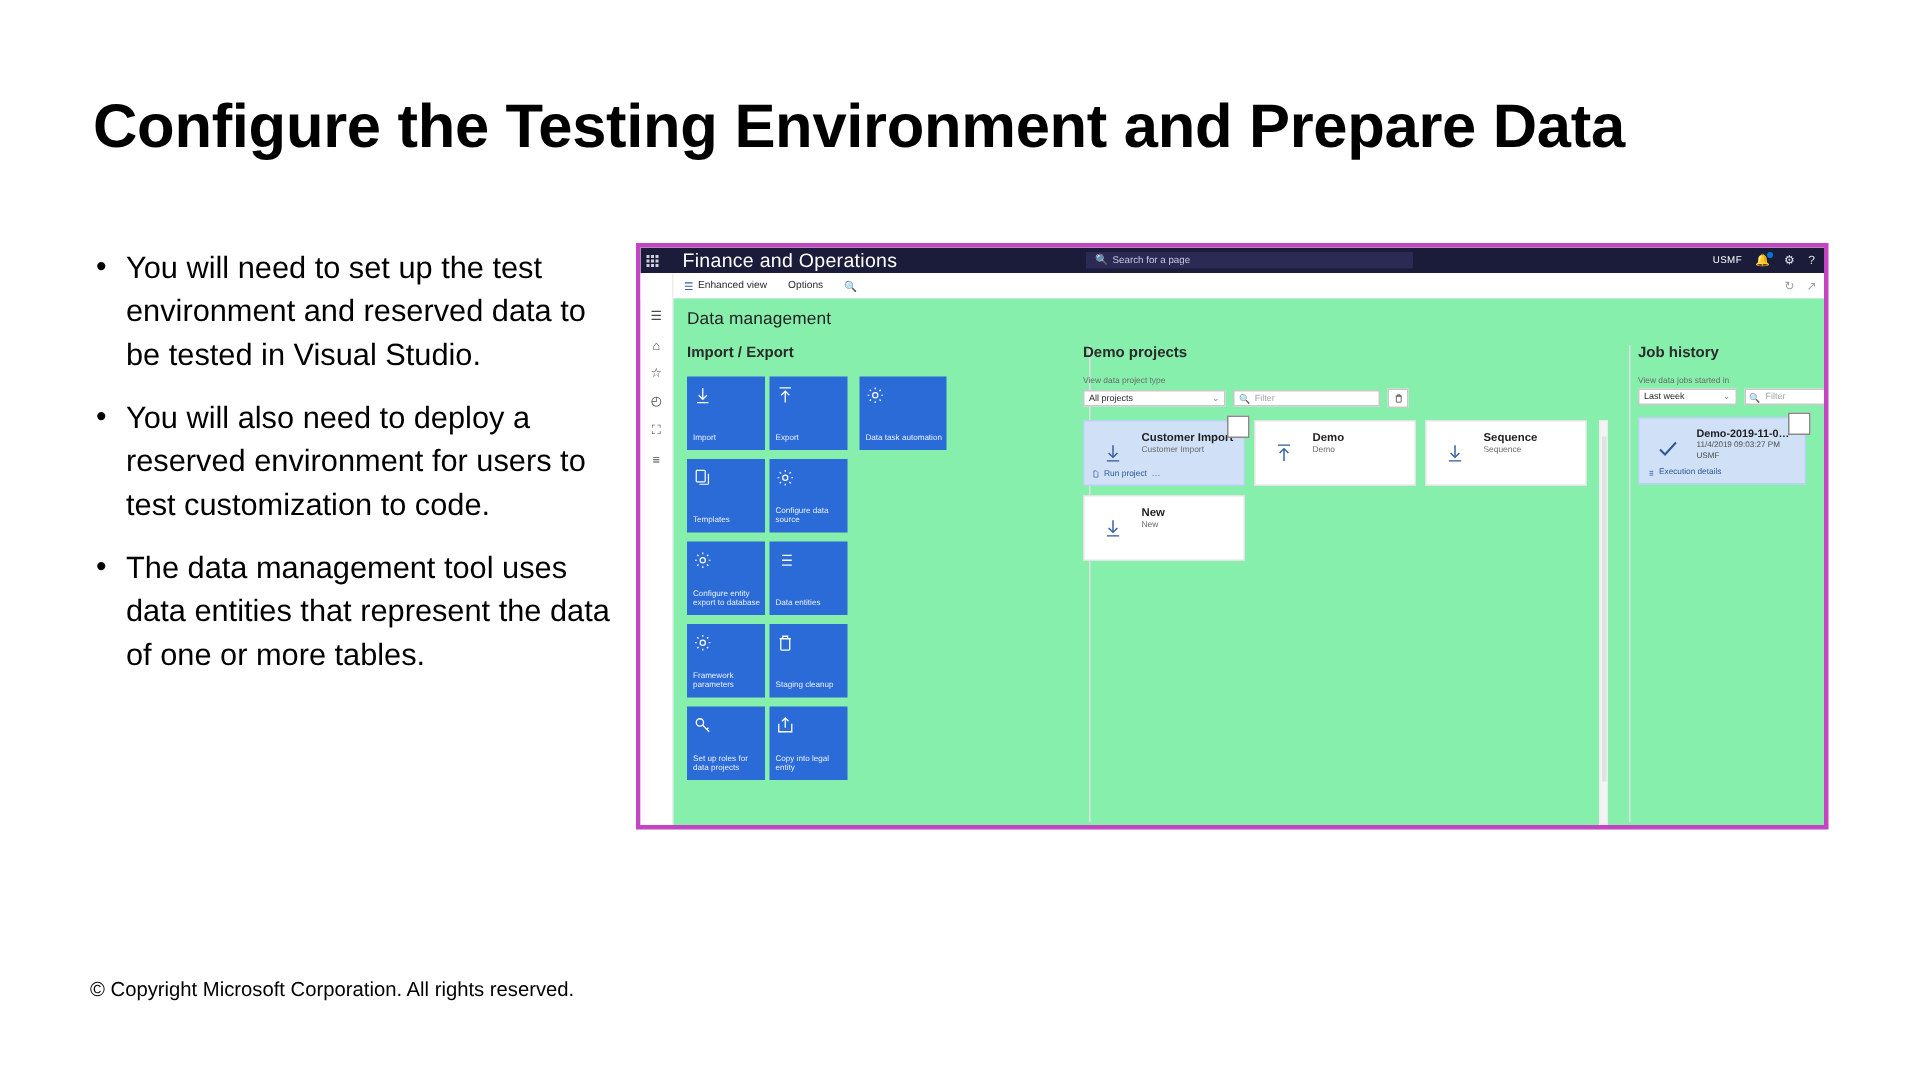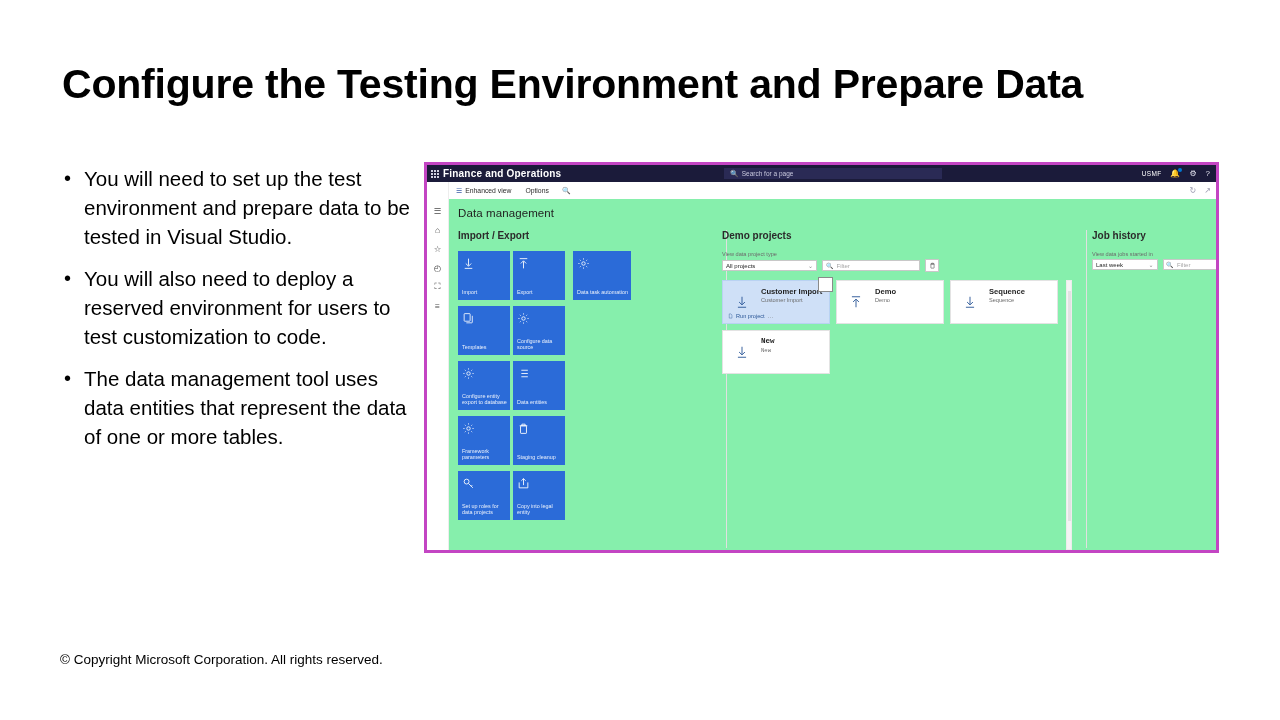--- a/index.html
+++ b/index.html
@@ -43,21 +43,21 @@
     position:absolute;left:0;top:0;width:789px;height:17px;
     background:#1b1b3a;display:flex;align-items:center;
   }
   .waffle{
     width:16px;display:flex;justify-content:center;align-items:center;
     color:#cfcfe0;font-size:8px;line-height:8px;
   }
   .wg{display:grid;grid-template-columns:repeat(3,2px);grid-gap:1px;}
   .wg i{width:2px;height:2px;background:#cfcfe0;display:block;}
   .app-title{
-    color:#ffffff;font-size:10px;font-weight:700;margin-left:0;letter-spacing:.2px;
+    color:#ffffff;font-size:13px;font-weight:400;margin-left:12px;letter-spacing:.2px;
   }
   .hdr-search{
     position:absolute;left:297px;top:3px;width:218px;height:11px;
     background:#2a2a55;display:flex;align-items:center;
   }
   .hdr-search .mag{margin-left:6px;color:#c8c8dd;font-size:7px;line-height:7px;}
   .hdr-search .ph{color:#c8c8dd;font-size:6.5px;margin-left:3px;}
   .hdr-right{position:absolute;right:6px;top:0;height:17px;display:flex;align-items:center;gap:9px;}
   .hdr-right .ic{color:#e2e2ee;font-size:8px;line-height:8px;}
   .hdr-right .co{color:#ffffff;font-size:6.5px;letter-spacing:.3px;}
@@ -185,21 +185,21 @@
 </head>
 <body>
 
 <div class="slide">
 
   <div class="slide-title">Configure the Testing Environment and Prepare Data</div>
 
   <div class="bullets">
     <div class="bullet">
       <div class="dot">•</div>
-      <div class="btxt">You will need to set up the test environment and prepare data to be tested in Visual Studio.</div>
+      <div class="btxt">You will need to set up the test environment and reserved data to be tested in Visual Studio.</div>
     </div>
     <div class="bullet">
       <div class="dot">•</div>
       <div class="btxt">You will also need to deploy a reserved environment for users to test customization to code.</div>
     </div>
     <div class="bullet">
       <div class="dot">•</div>
       <div class="btxt">The data management tool uses data entities that represent the data of one or more tables.</div>
     </div>
   </div>
@@ -451,21 +451,21 @@
                 <svg width="14" height="14" viewBox="0 0 24 24" fill="none" stroke="#2b5797" stroke-width="1.6">
                     <path d="M12 3v13"></path>
                     <path d="M7 12l5 5 5-5"></path>
                     <path d="M5 21h14"></path>
                   </svg>
               </span>
               <span class="ttl">Sequence</span>
               <span class="sub">Sequence</span>
             </div>
 
-            <div class="pcard" style="left:0;top:50px;font-family:Liberation Mono, monospace;">
+            <div class="pcard" style="left:0;top:50px;">
               <span class="dl">
                 <svg width="14" height="14" viewBox="0 0 24 24" fill="none" stroke="#2b5797" stroke-width="1.6">
                     <path d="M12 3v13"></path>
                     <path d="M7 12l5 5 5-5"></path>
                     <path d="M5 21h14"></path>
                   </svg>
               </span>
               <span class="ttl">New</span>
               <span class="sub">New</span>
             </div>
@@ -483,18 +483,35 @@
             <div class="sel" style="width:68px;">
               <span>Last week</span>
               <span class="cv">⌄</span>
             </div>
             <div class="filterbox" style="width:72px;">
               <span class="mag">🔍</span>
               <span class="ph">Filter</span>
             </div>
           </div>
 
+          <div class="jcard">
+            <span class="chkmark">
+              <svg width="16" height="16" viewBox="0 0 24 24" fill="none" stroke="#2b5797" stroke-width="2">
+                  <path d="M4 13l5 5L20 6"></path>
+                </svg>
+            </span>
+            <span class="jtitle">Demo-2019-11-0…</span>
+            <span class="jdate">11/4/2019 09:03:27 PM</span>
+            <span class="jco">USMF</span>
+            <span class="jexec">
+              <svg width="5" height="5" viewBox="0 0 24 24" fill="none" stroke="#2b5797" stroke-width="2.4">
+                  <path d="M8 6h12M8 12h12M8 18h12M4 6h.01M4 12h.01M4 18h.01"></path>
+                </svg>
+              <span>Execution details</span>
+            </span>
+            <span class="chk"></span>
+          </div>
         </div>
 
       </div>
     </div>
   </div>
 </div>
 
 </body></html>

